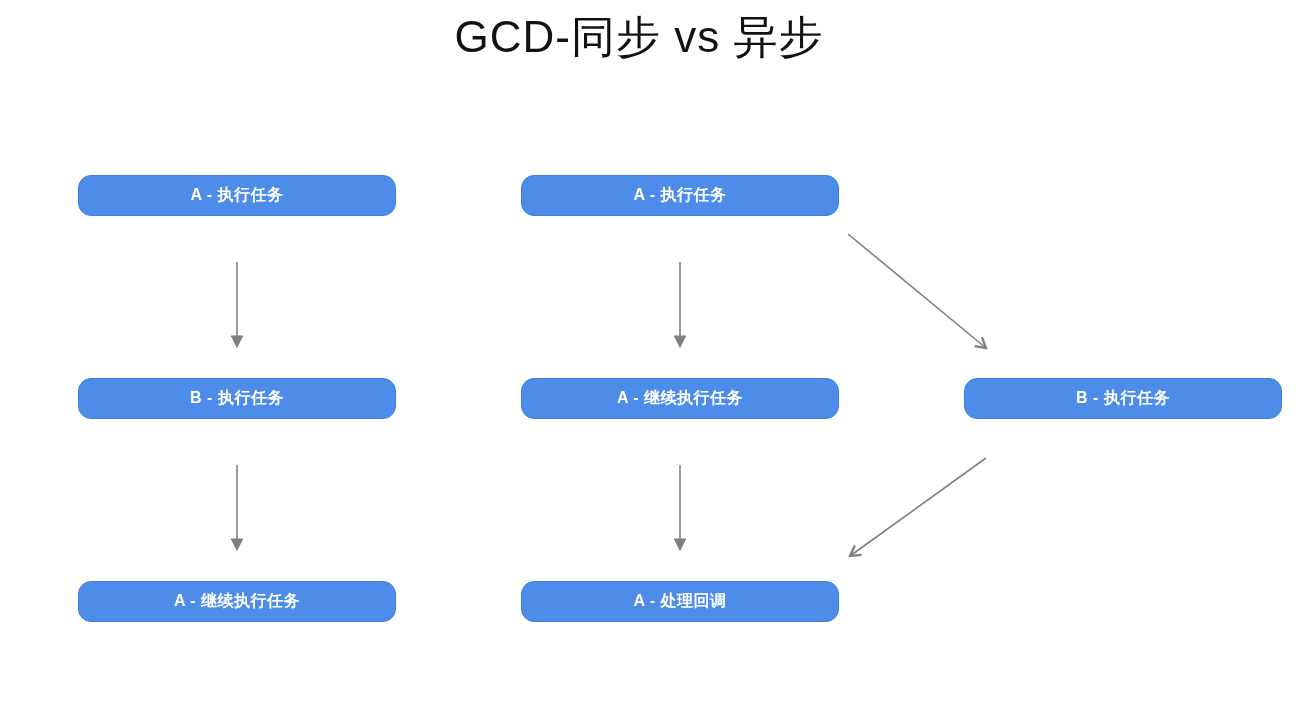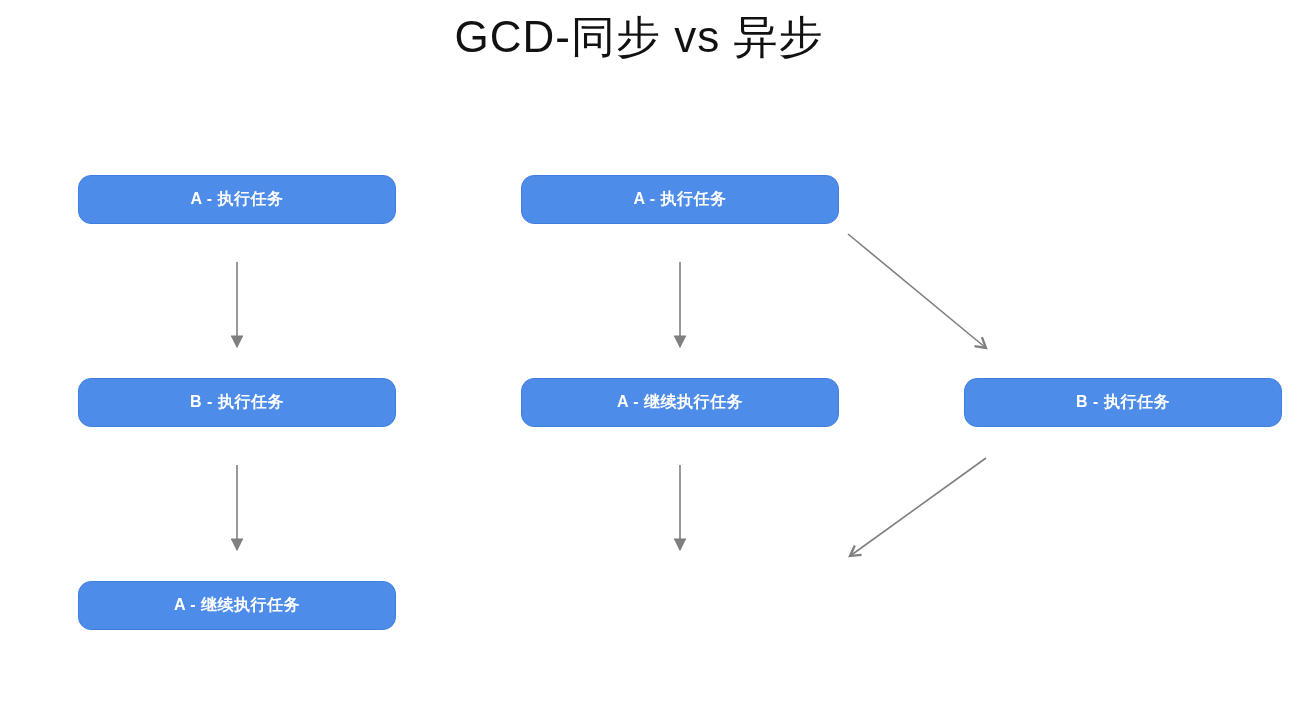--- a/index.html
+++ b/index.html
@@ -31,21 +31,21 @@
     top: 8px; left: 0; width: 1312px;
     transform: translateX(-17px);
     text-align: center;
     font-size: 44px;
     font-weight: 500;
     letter-spacing: 1px;
     color: var(--title_color);
   }
   .node {
     position: absolute;
-    width: 318px; height: 49px;
+    width: 318px; height: 41px;
     background: var(--node_fill);
     border: 1px solid var(--node_border);
     border-radius: 13px;
     color: var(--node_text);
     font-size: 16px;
     font-weight: bold;
     letter-spacing: 0.5px;
     display: flex;
     align-items: center;
     justify-content: center;
@@ -106,16 +106,17 @@
     <path class="arrow-line" marker-end="url(#vee)" d="M848,234 L986,348"></path>
     <path class="arrow-line" marker-end="url(#vee)" d="M986,458 L850,556"></path>
   </svg>
 
   <div class="node n-l1">A - 执行任务</div>
   <div class="node n-l2">B - 执行任务</div>
   <div class="node n-l3">A - 继续执行任务</div>
 
   <div class="node n-m1">A - 执行任务</div>
   <div class="node n-m2">A - 继续执行任务</div>
+  <div class="node n-m3">A - 处理回调</div>
 
   <div class="node n-r1">B - 执行任务</div>
 
 </div>
 
 </body></html>

